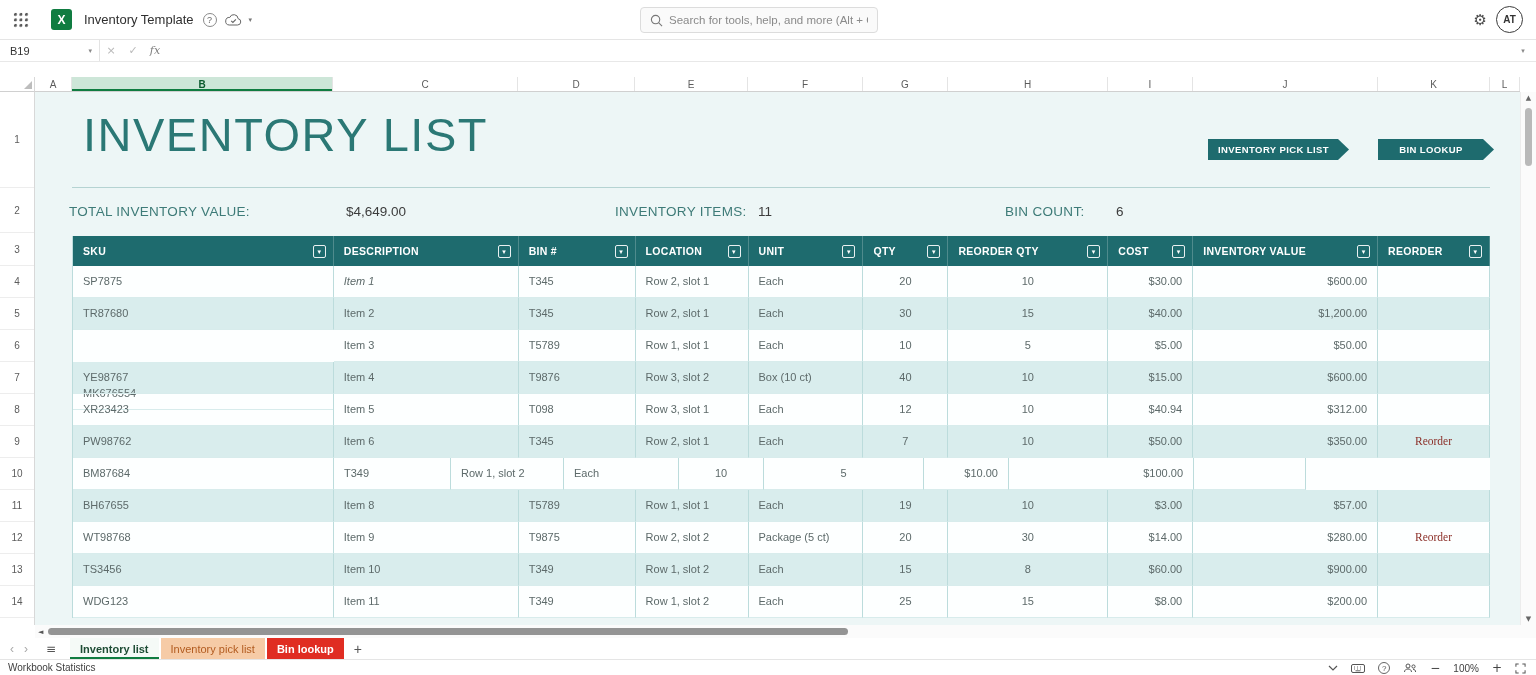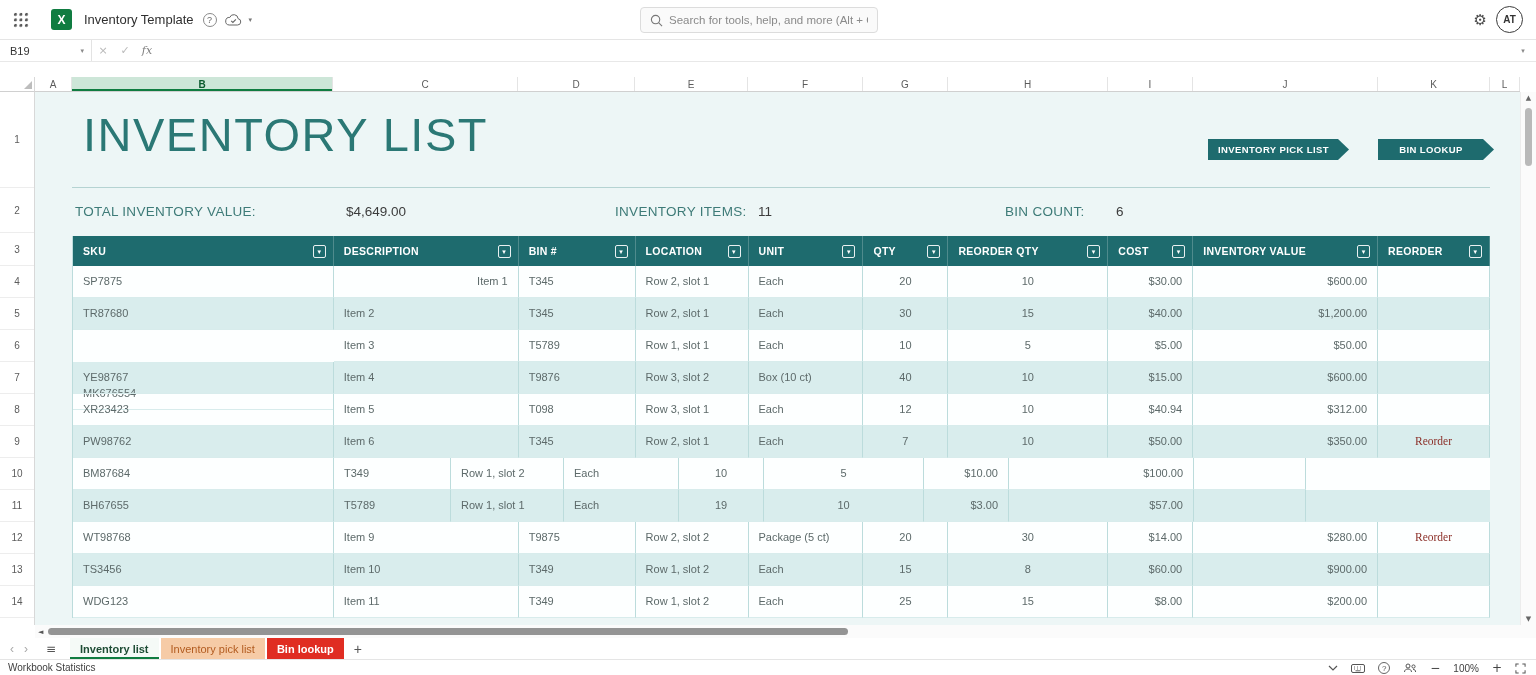--- a/index.html
+++ b/index.html
@@ -26,21 +26,21 @@
   .search-input{flex:1;border:none;outline:none;background:transparent;font-size:11.5px;color:#666;font-family:inherit;}
   .search-input::placeholder{color:#8a8a8a;}
   .gear{position:absolute;right:49px;top:11px;font-size:15px;color:#4a4a4a;line-height:18px;}
   .avatar{position:absolute;right:13px;top:6px;width:27px;height:27px;border-radius:50%;
           border:1.5px solid #3b3b3b;background:#fff;color:#333;font-size:10px;font-weight:bold;
           display:flex;align-items:center;justify-content:center;}
 
   
   .formula-row{position:absolute;top:40px;left:0;width:1536px;height:22px;background:#fff;
           border-bottom:1px solid #e8e8e8;display:flex;align-items:center;}
-  .name-box{width:92px;height:100%;border-right:1px solid #e3e3e3;display:flex;align-items:center;
+  .name-box{width:100px;height:100%;border-right:1px solid #e3e3e3;display:flex;align-items:center;
           justify-content:space-between;padding:0 7px 0 10px;font-size:11px;color:#333;}
   .nb-chev{font-size:7px;color:#8a8a8a;}
   .fbtn{width:22px;text-align:center;font-size:11px;color:#b9b9b9;}
   .fbtn.fx{font-family:"DejaVu Serif",serif;font-style:italic;color:#7d7d7d;}
   .formula-input{flex:1;height:100%;border:none;outline:none;font-size:11px;padding:0 8px;font-family:inherit;}
   .fbar-expand{width:26px;text-align:center;font-size:7px;color:#8a8a8a;}
   .gap-strip{position:absolute;top:63px;left:0;width:1536px;height:14px;background:#fff;}
 
   
   .corner-box{position:absolute;top:77px;left:0;width:35px;height:15px;background:#fff;
@@ -67,21 +67,21 @@
   .title-underline{position:absolute;left:37px;top:95px;width:1418px;height:1px;background:#b5d3d2;}
   .arrow-btn{position:absolute;top:47px;height:21px;background:var(--accent,#1E6B6E);color:#fff;
           font-size:9.5px;font-weight:bold;letter-spacing:.4px;display:flex;align-items:center;
           justify-content:center;padding-right:10px;white-space:nowrap;
           clip-path:polygon(0 0,calc(100% - 11px) 0,100% 50%,calc(100% - 11px) 100%,0 100%);}
   .btn1{left:1173px;width:141px;}
   .btn2{left:1343px;width:116px;}
   .sum{position:absolute;top:112px;font-size:13.5px;white-space:nowrap;}
   .sum.lab{color:#3E7B78;letter-spacing:.3px;}
   .sum.val{color:#3c3c3c;}
-  .l1{left:40px}.v1{left:311px}.l2{left:580px}.v2{left:723px}.l3{left:970px}.v3{left:1081px}
+  .l1{left:34px}.v1{left:311px}.l2{left:580px}.v2{left:723px}.l3{left:970px}.v3{left:1081px}
 
   
   .table{position:absolute;left:37px;top:144px;width:1418px;border-left:1px solid var(--grid-line,#BCDCDC);}
   .thead{display:flex;height:30px;background:var(--accent,#1E6B6E);}
   .th{display:flex;align-items:center;justify-content:space-between;gap:4px;padding:0 7px 0 10px;
           border-right:1px solid rgba(255,255,255,.22);color:#fff;font-size:10.5px;font-weight:bold;
           letter-spacing:.3px;white-space:nowrap;overflow:hidden;}
   .filter-btn{flex:none;width:13px;height:13px;border:1px solid rgba(255,255,255,.9);border-radius:2px;
           font-size:7px;line-height:12px;text-align:center;color:#fff;font-family:"DejaVu Sans",sans-serif;}
   .tr{display:flex;height:32px;}
@@ -255,21 +255,21 @@
           <span class="filter-btn">▾</span>
         </div>
         <div class="th" style="width: 112px;">
           <span>REORDER</span>
           <span class="filter-btn">▾</span>
         </div>
       </div>
     <div class="tbody">
         <div class="tr plain">
           <div class="td" style="width: 261px; text-align: left;">SP7875</div>
-          <div class="td" style="width: 185px; text-align: right;">Item 1</div>
+          <div class="td" style="width: 185px; text-align: left; font-style: italic;">Item 1</div>
           <div class="td" style="width: 117px; text-align: left;">T345</div>
           <div class="td" style="width: 113px; text-align: left;">Row 2, slot 1</div>
           <div class="td" style="width: 115px; text-align: left;">Each</div>
           <div class="td" style="width: 85px; text-align: center;">20</div>
           <div class="td" style="width: 160px; text-align: center;">10</div>
           <div class="td" style="width: 85px; text-align: right;">$30.00</div>
           <div class="td" style="width: 185px; text-align: right;">$600.00</div>
           <div class="td" style="width: 112px; text-align: center;"></div>
         </div>
         <div class="tr band">
@@ -338,20 +338,21 @@
           <div class="td" style="width: 113px; text-align: left;">Row 1, slot 2</div>
           <div class="td" style="width: 115px; text-align: left;">Each</div>
           <div class="td" style="width: 85px; text-align: center;">10</div>
           <div class="td" style="width: 160px; text-align: center;">5</div>
           <div class="td" style="width: 85px; text-align: right;">$10.00</div>
           <div class="td" style="width: 185px; text-align: right;">$100.00</div>
           <div class="td" style="width: 112px; text-align: center;"></div>
         </div>
         <div class="tr band">
           <div class="td" style="width: 261px; text-align: left;">BH67655</div>
+          <div class="td" style="width: 185px; text-align: left;">Item 8</div>
           <div class="td" style="width: 117px; text-align: left;">T5789</div>
           <div class="td" style="width: 113px; text-align: left;">Row 1, slot 1</div>
           <div class="td" style="width: 115px; text-align: left;">Each</div>
           <div class="td" style="width: 85px; text-align: center;">19</div>
           <div class="td" style="width: 160px; text-align: center;">10</div>
           <div class="td" style="width: 85px; text-align: right;">$3.00</div>
           <div class="td" style="width: 185px; text-align: right;">$57.00</div>
           <div class="td" style="width: 112px; text-align: center;"></div>
         </div>
         <div class="tr plain">

